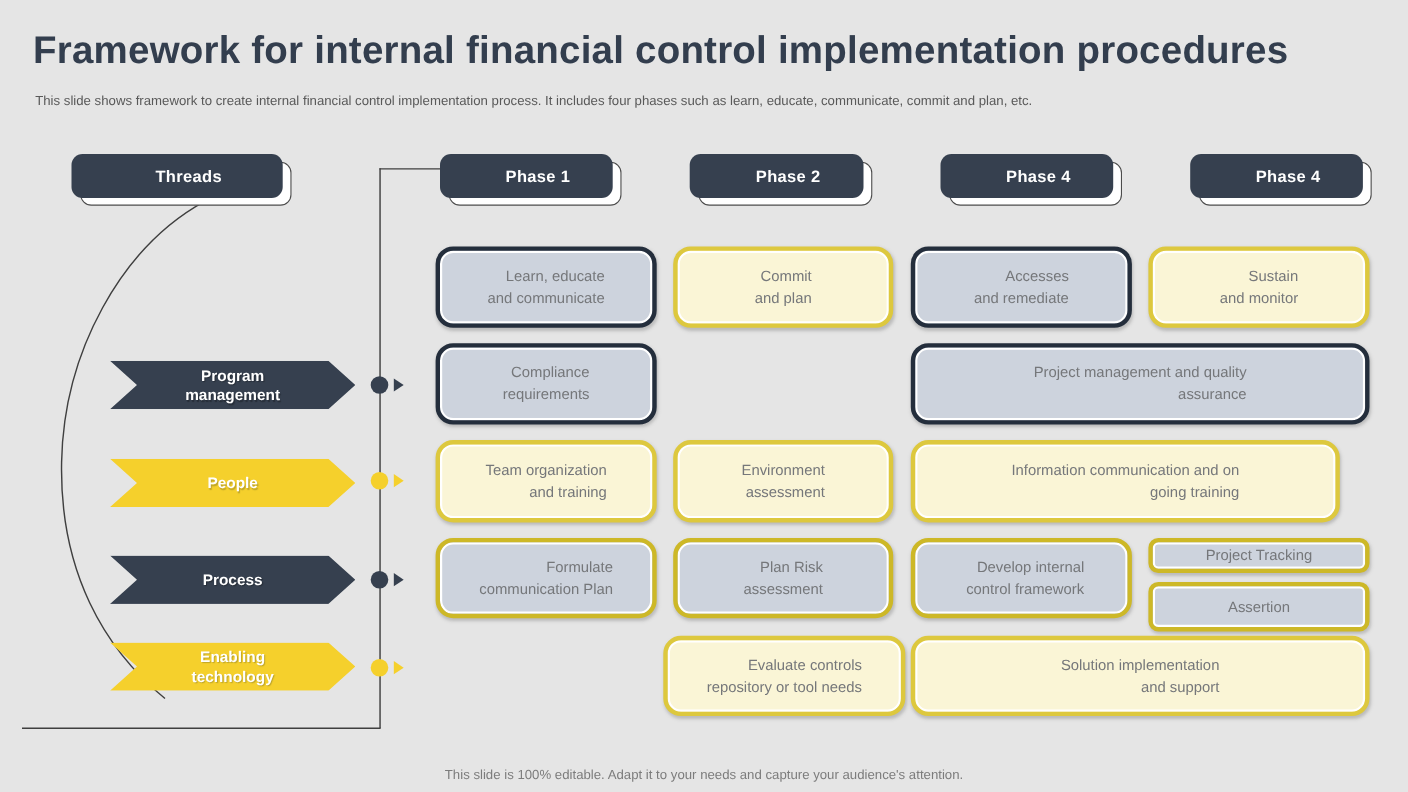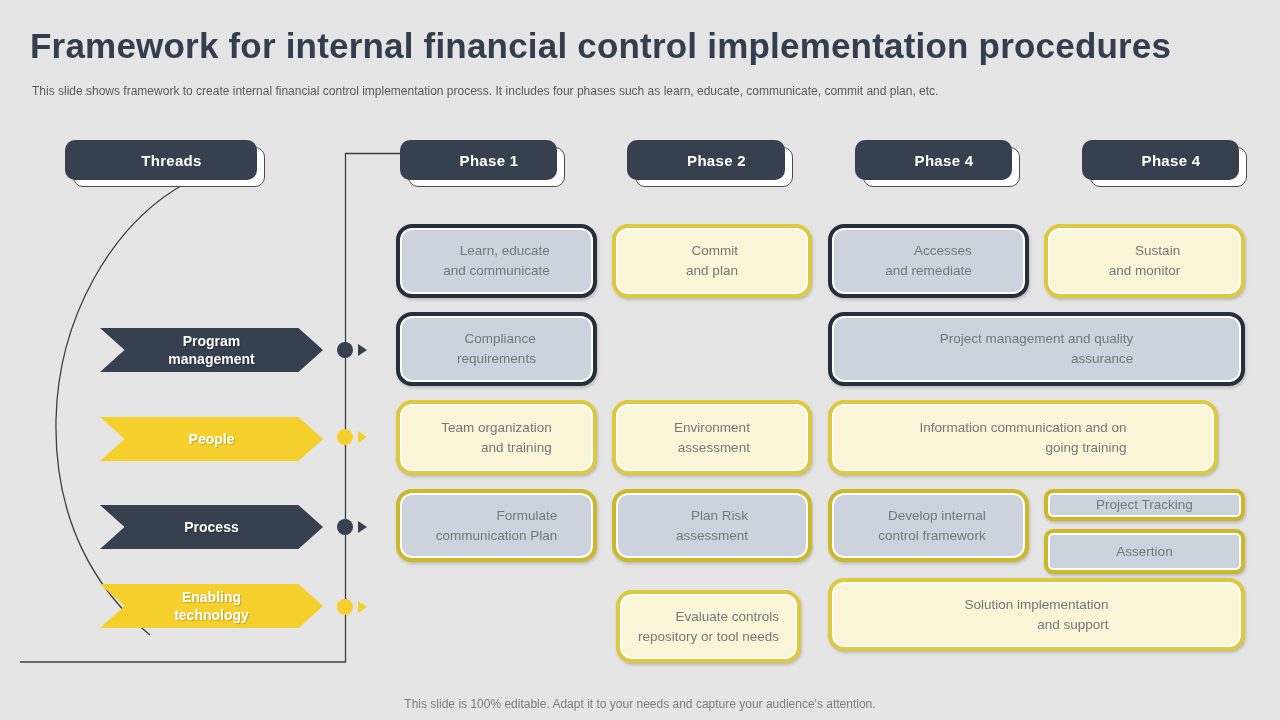--- a/index.html
+++ b/index.html
@@ -152,19 +152,19 @@
 
   <div class="box gy" style="left:396px;top:489px;width:201px;height:73px;">Formulate
 communication Plan</div>
   <div class="box gy" style="left:612px;top:489px;width:200px;height:73px;">Plan Risk
 assessment</div>
   <div class="box gy" style="left:828px;top:489px;width:201px;height:73px;padding-left:17px;">Develop internal
 control framework</div>
   <div class="box gy small" style="left:1044px;top:489px;width:201px;height:32px;">Project Tracking</div>
   <div class="box gy small" style="left:1044px;top:529px;width:201px;height:45px;">Assertion</div>
 
-  <div class="box yp" style="left:616px;top:578px;width:185px;height:73px;margin-top:12px;">Evaluate controls
+  <div class="box yp" style="left:603px;top:578px;width:220px;height:73px;">Evaluate controls
 repository or tool needs</div>
   <div class="box yp" style="left:828px;top:578px;width:417px;height:73px;">Solution implementation
 and support</div>
 
   <p class="footer">This slide is 100% editable. Adapt it to your needs and capture your audience's attention.</p>
 </div>
 
 </body></html>

